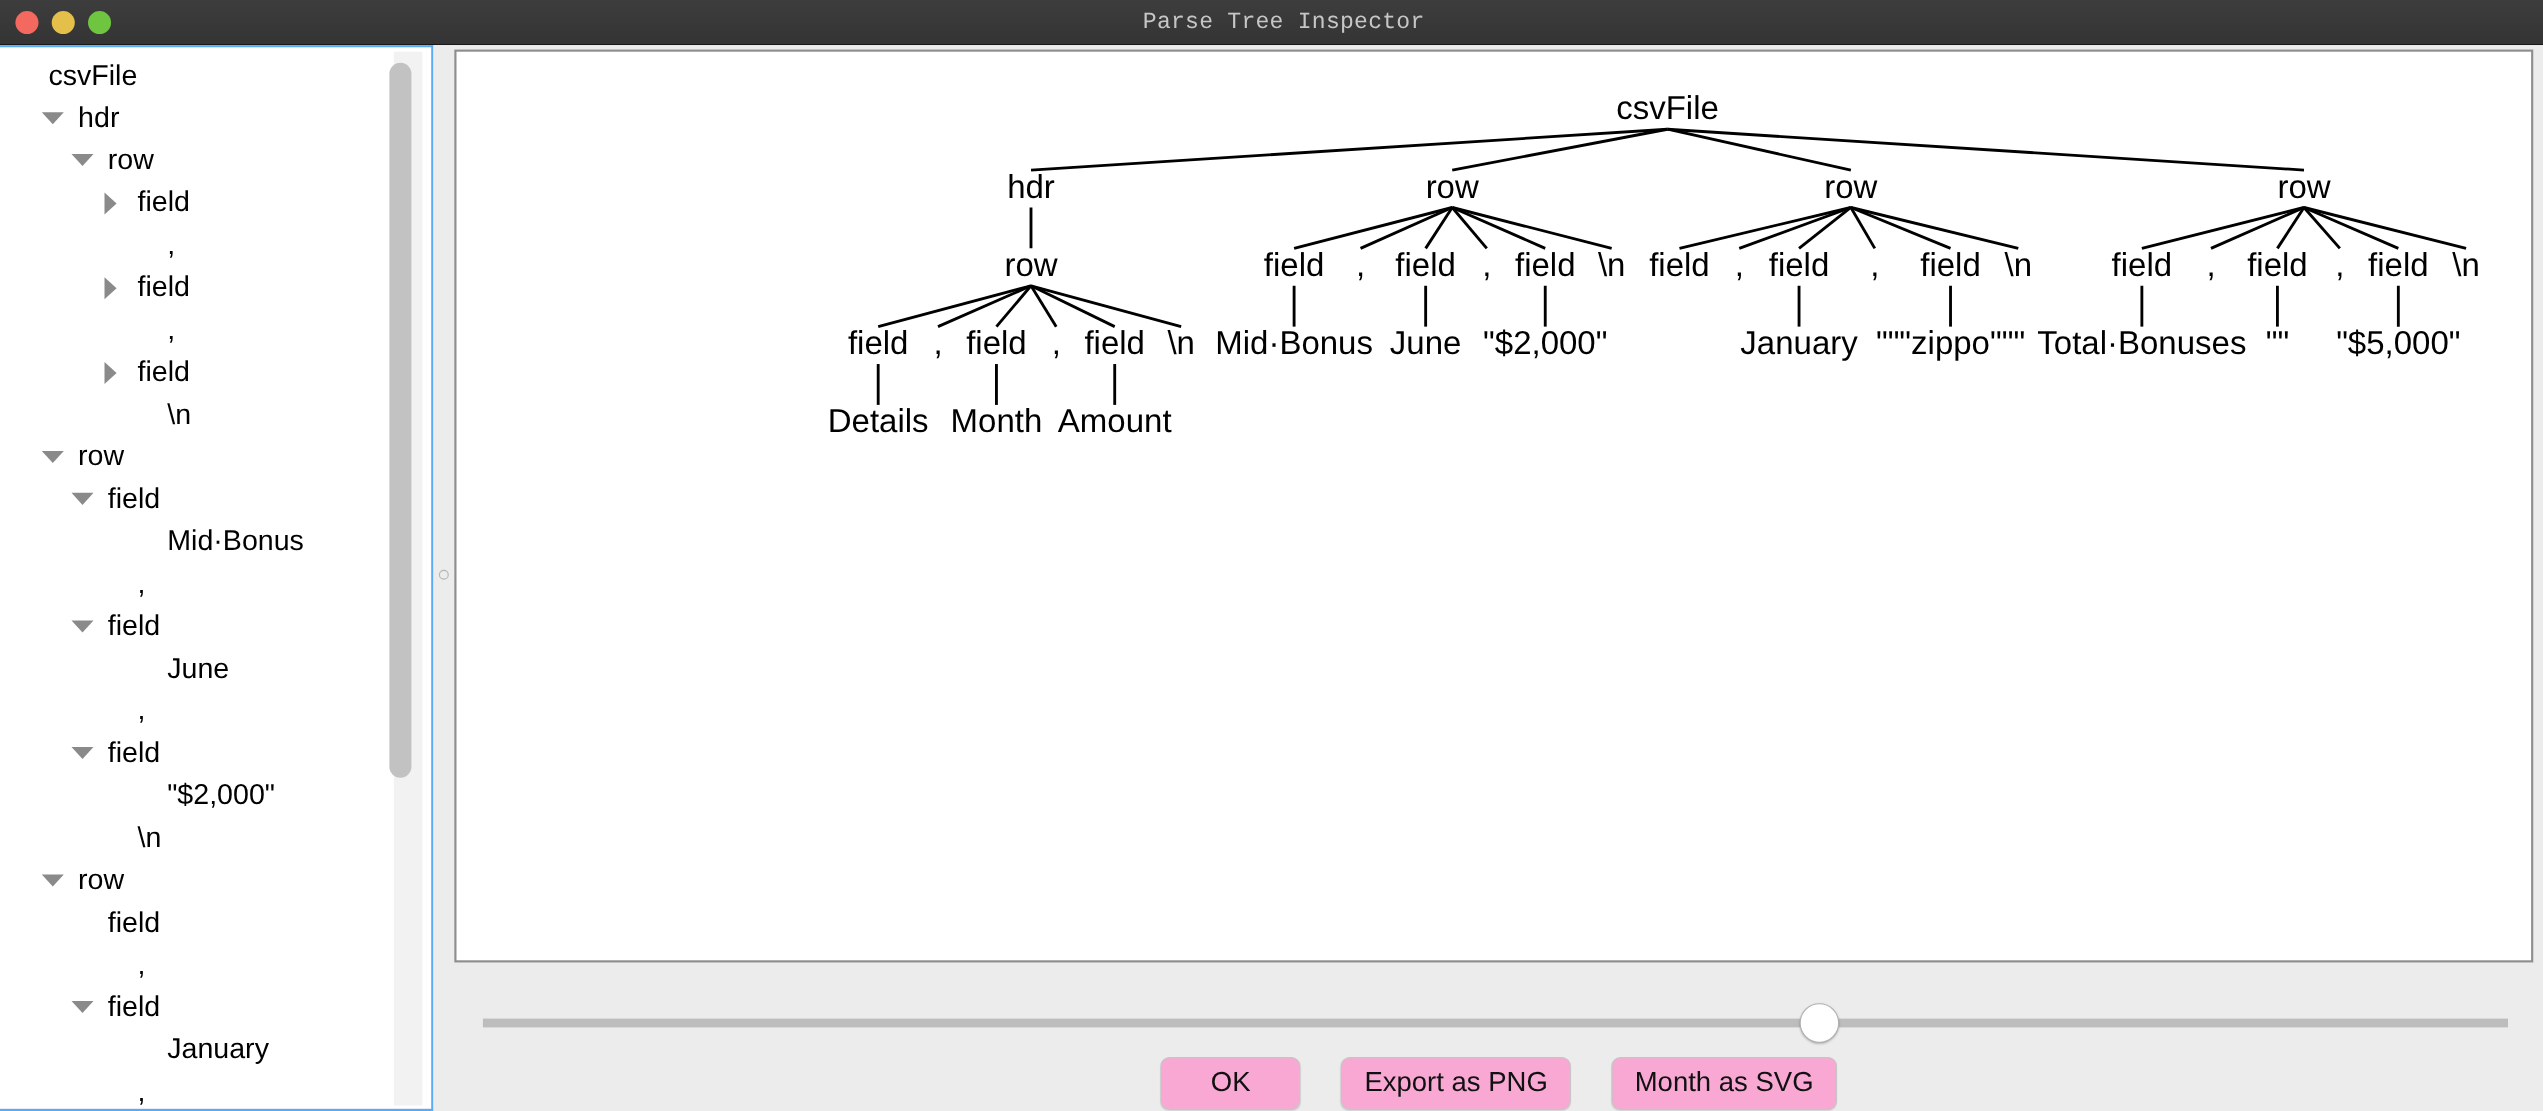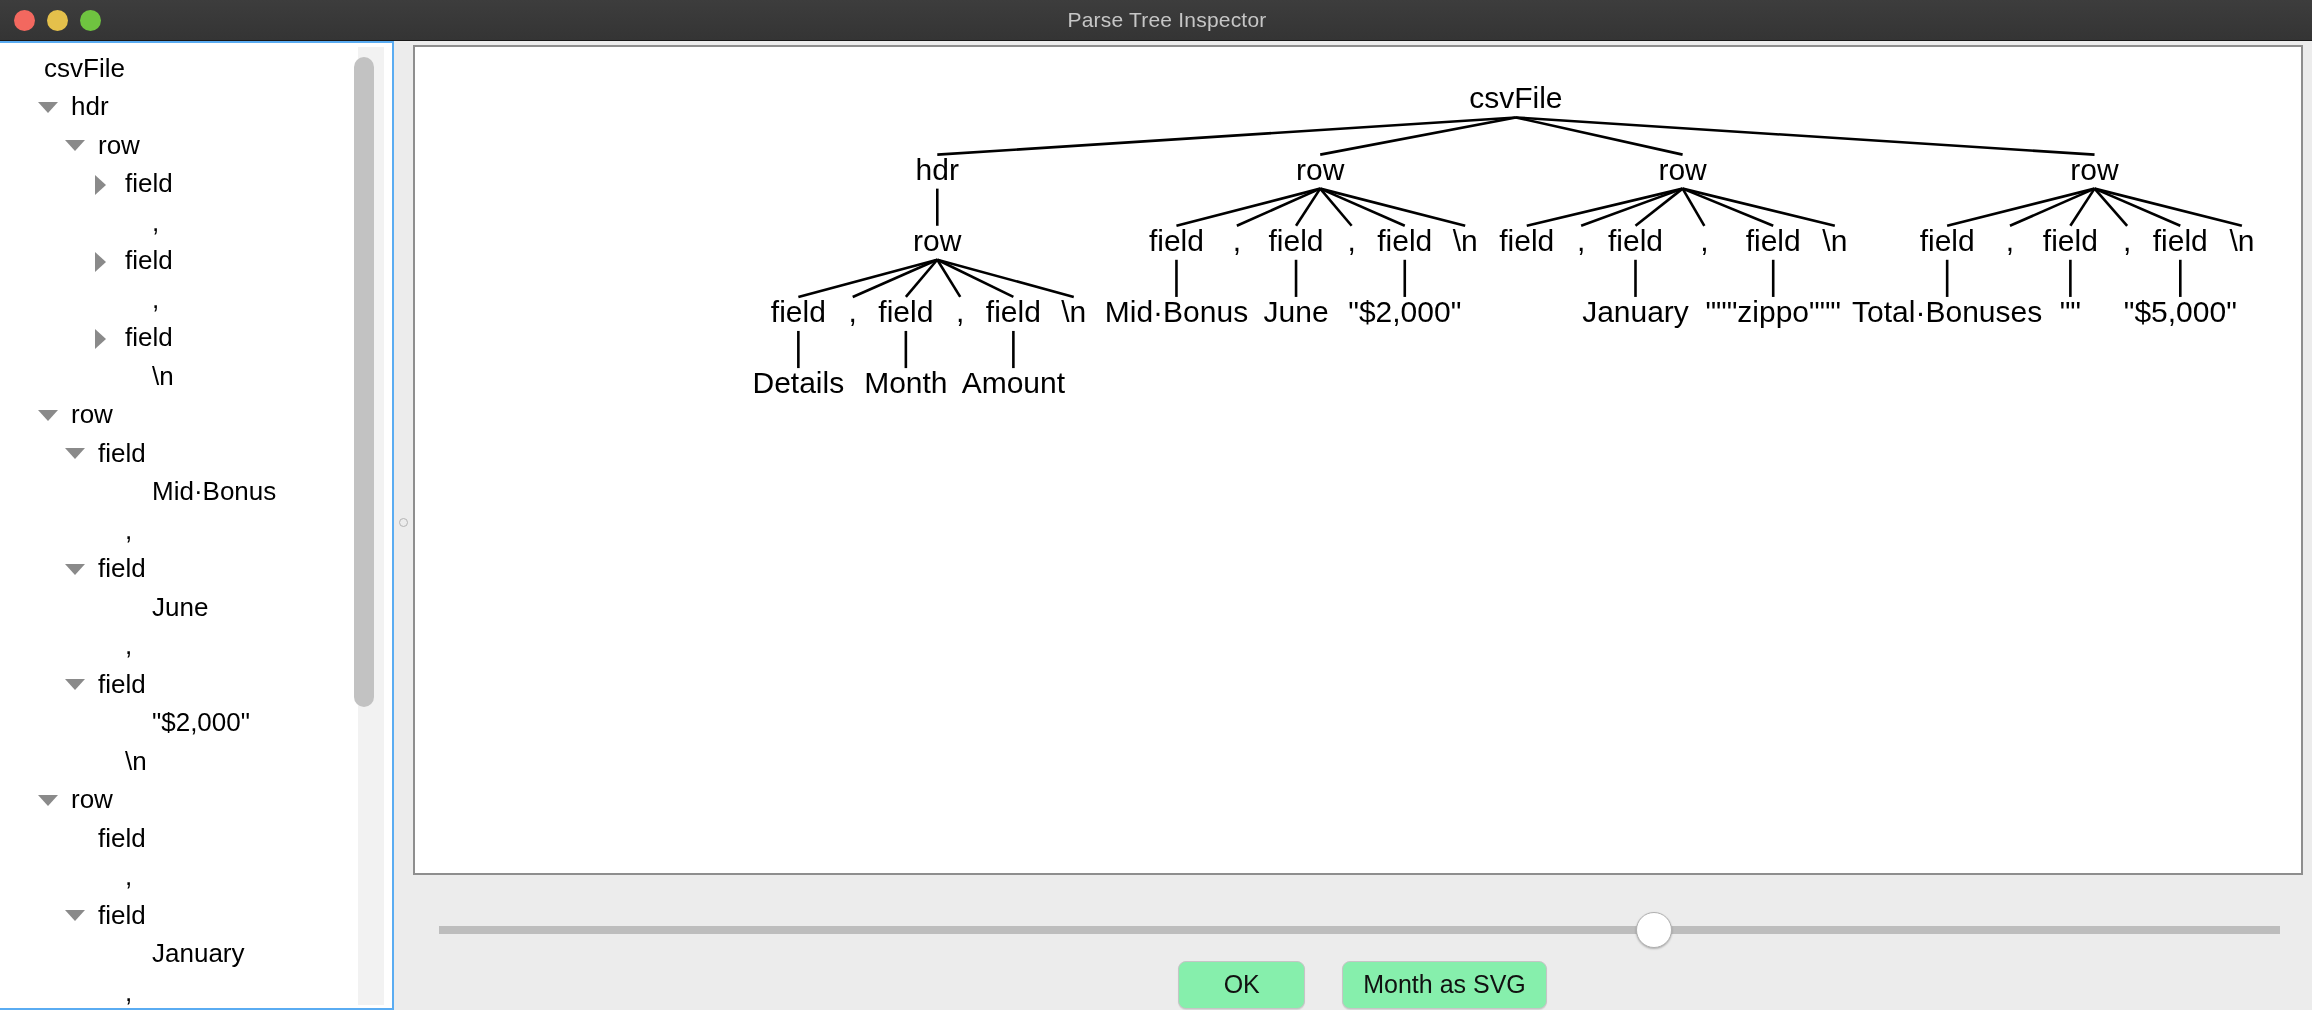--- a/index.html
+++ b/index.html
@@ -23,21 +23,21 @@
     position: absolute; left: 14px; top: 0; height: 41px;
     display: flex; align-items: center; gap: 12px;
   }
   .tl { width: 21px; height: 21px; border-radius: 50%; display: block; }
   .tl-close { background: #f3685f; }
   .tl-min   { background: #e4c04b; }
   .tl-max   { background: #6fc440; }
   #window-title {
     width: 100%; text-align: center;
     color: #c6c6c6; font-size: 21px; letter-spacing: .2px;
-    font-family: Liberation Sans, sans-serif;
+    font-family: Liberation Mono, monospace;
     padding-left: 22px;
   }
 
   
   #content {
     position: absolute; left: 0; top: 41px;
     width: 2312px; height: 969px;
     background: #ececec;
   }
 
@@ -145,21 +145,21 @@
   }
 
   
   #button-bar {
     position: absolute; left: 0; top: 918px;
     width: 1899px; height: 51px;
     display: flex; align-items: center; justify-content: center;
     gap: 37px;
   }
   .btn {
-    background: #86efac;
+    background: #f9a8d4;
     border: 1px solid #c5c5c5;
     border-radius: 8px;
     font-size: 25px;
     font-family: "Liberation Sans", sans-serif;
     color: #111;
     padding: 0 20px;
     height: 48px;
     min-width: 120px;
     cursor: pointer;
     box-shadow: 0 1px 1px rgba(0,0,0,.10);
@@ -385,17 +385,18 @@
       </svg>
     </div>
 
     <div id="slider-row">
       <div id="slider-track"></div>
       <div id="slider-thumb" style="left: 1223.06px;"></div>
     </div>
 
     <div id="button-bar">
       <button class="btn" id="btn-ok">OK</button>
+      <button class="btn" id="btn-png">Export as PNG</button>
       <button class="btn" id="btn-svg">Month as SVG</button>
     </div>
 
   </div>
 </div>
 
 </body></html>

